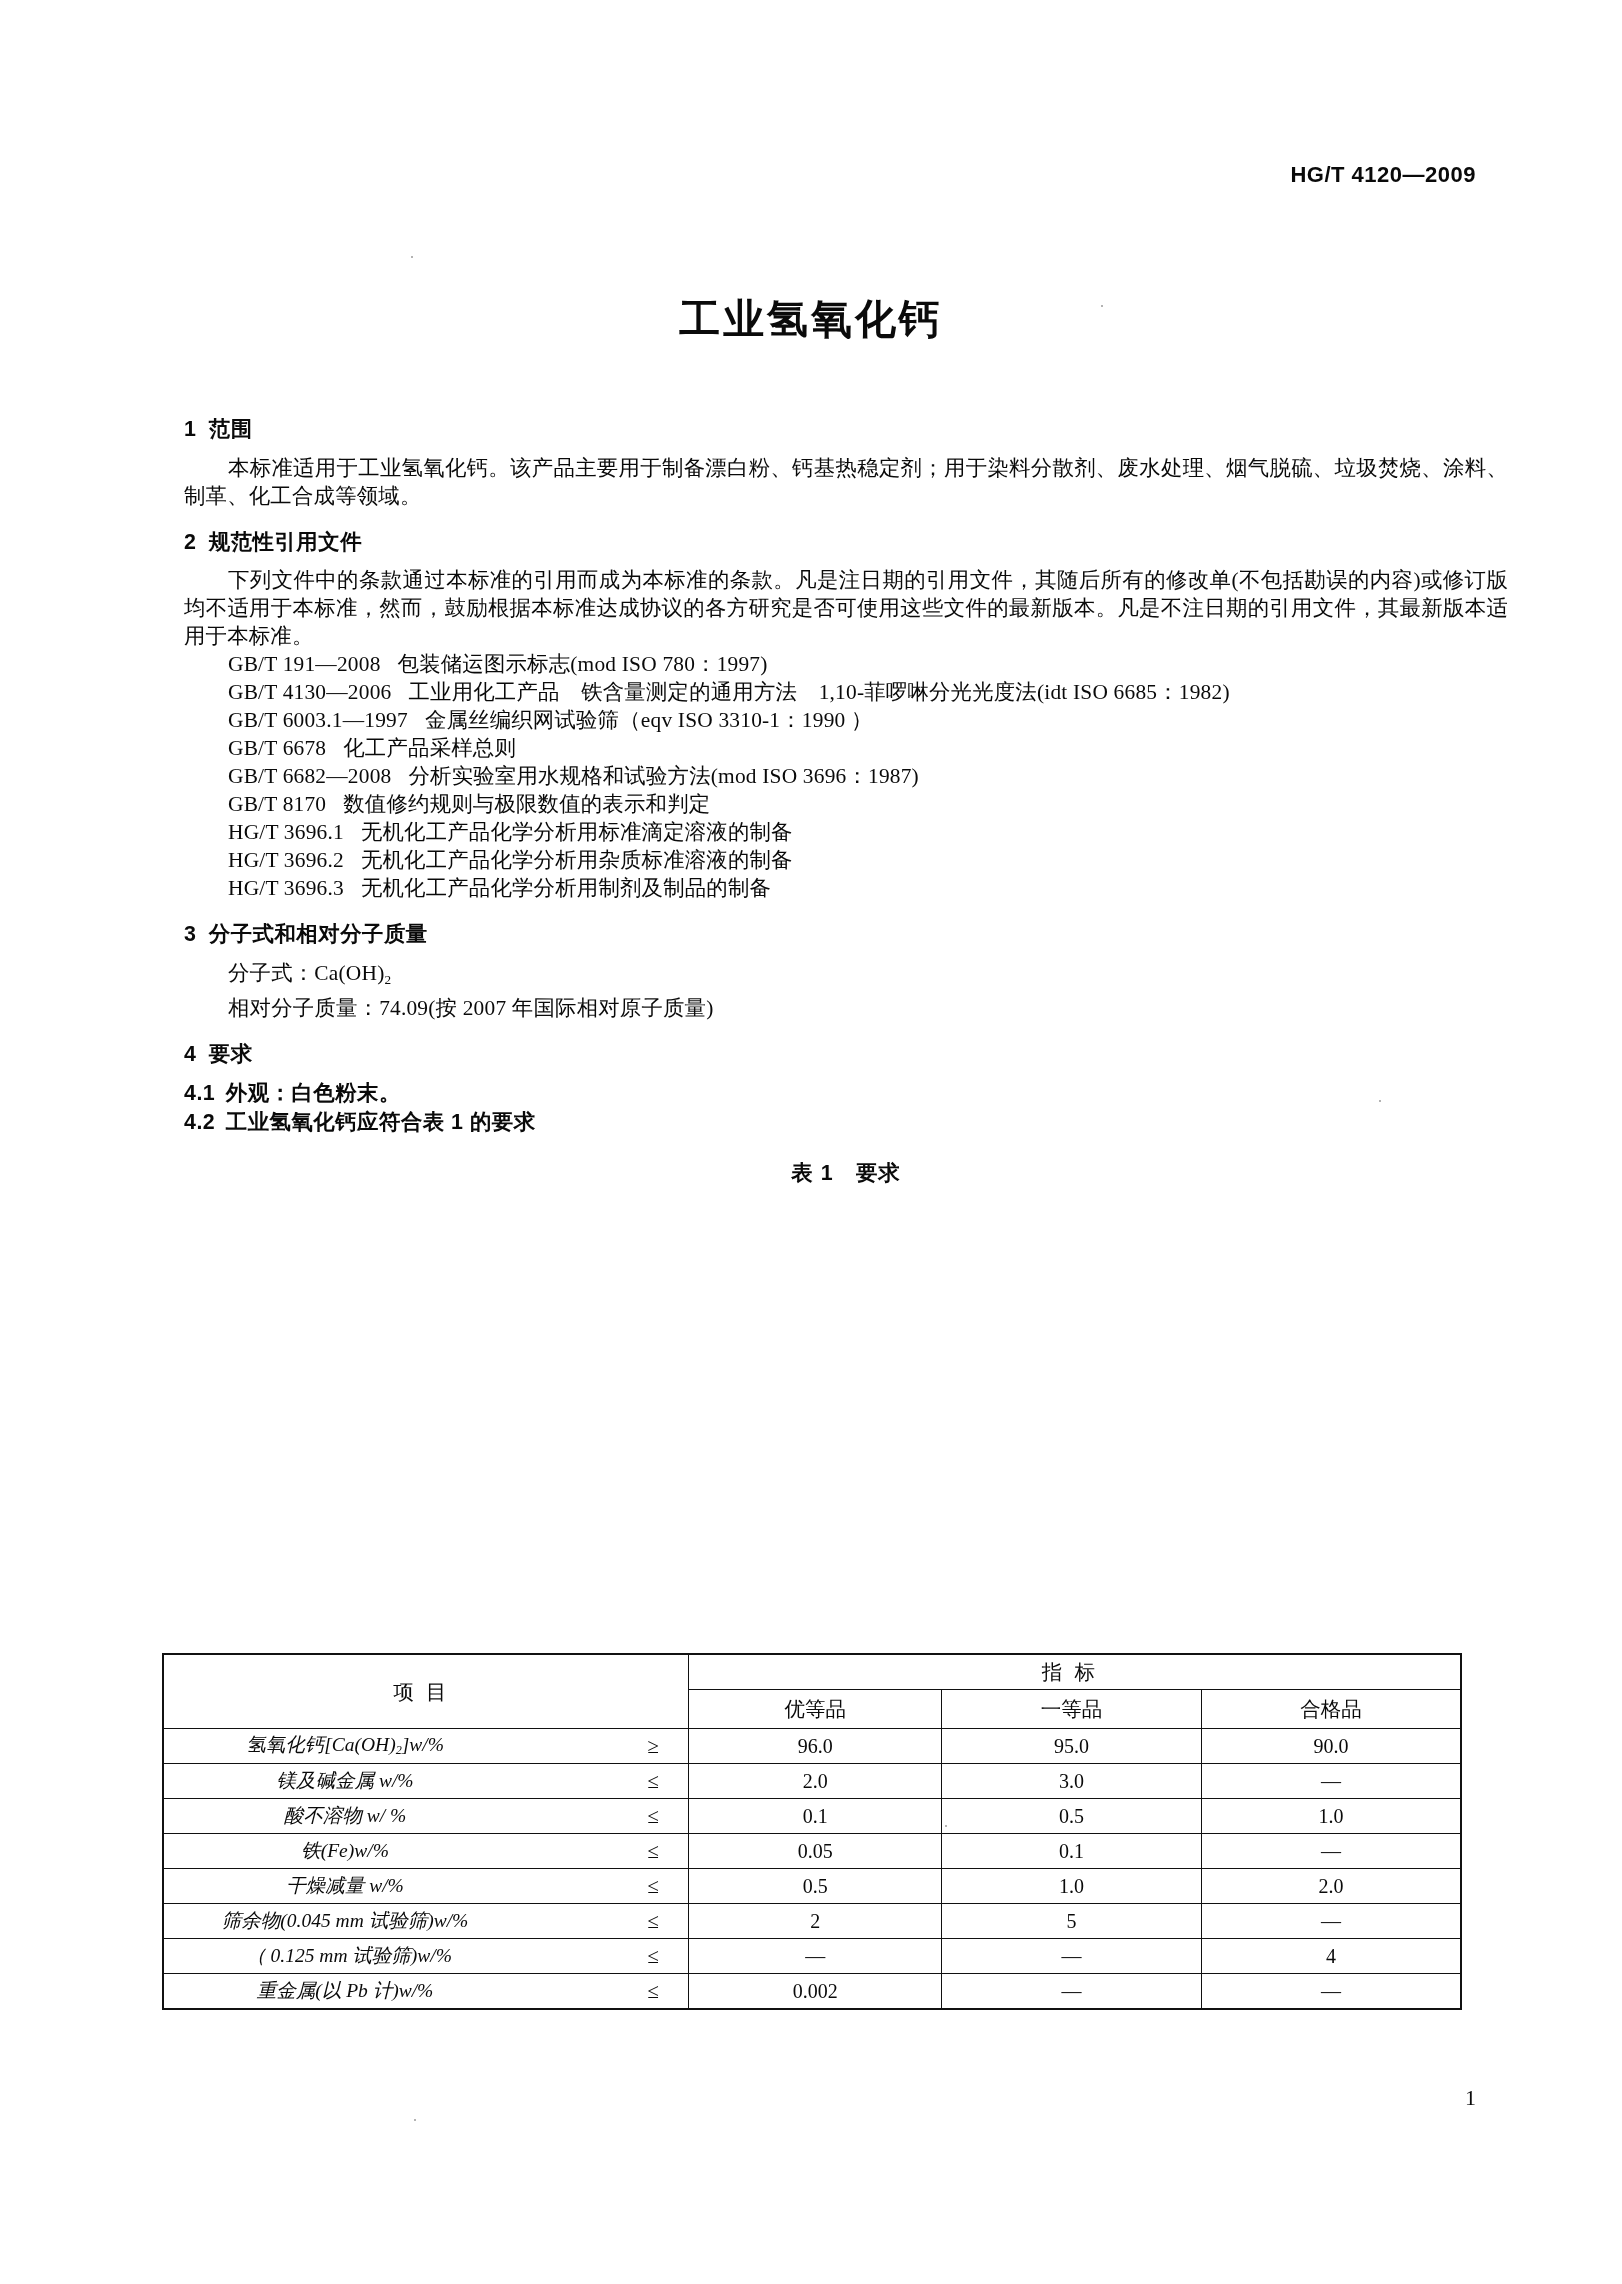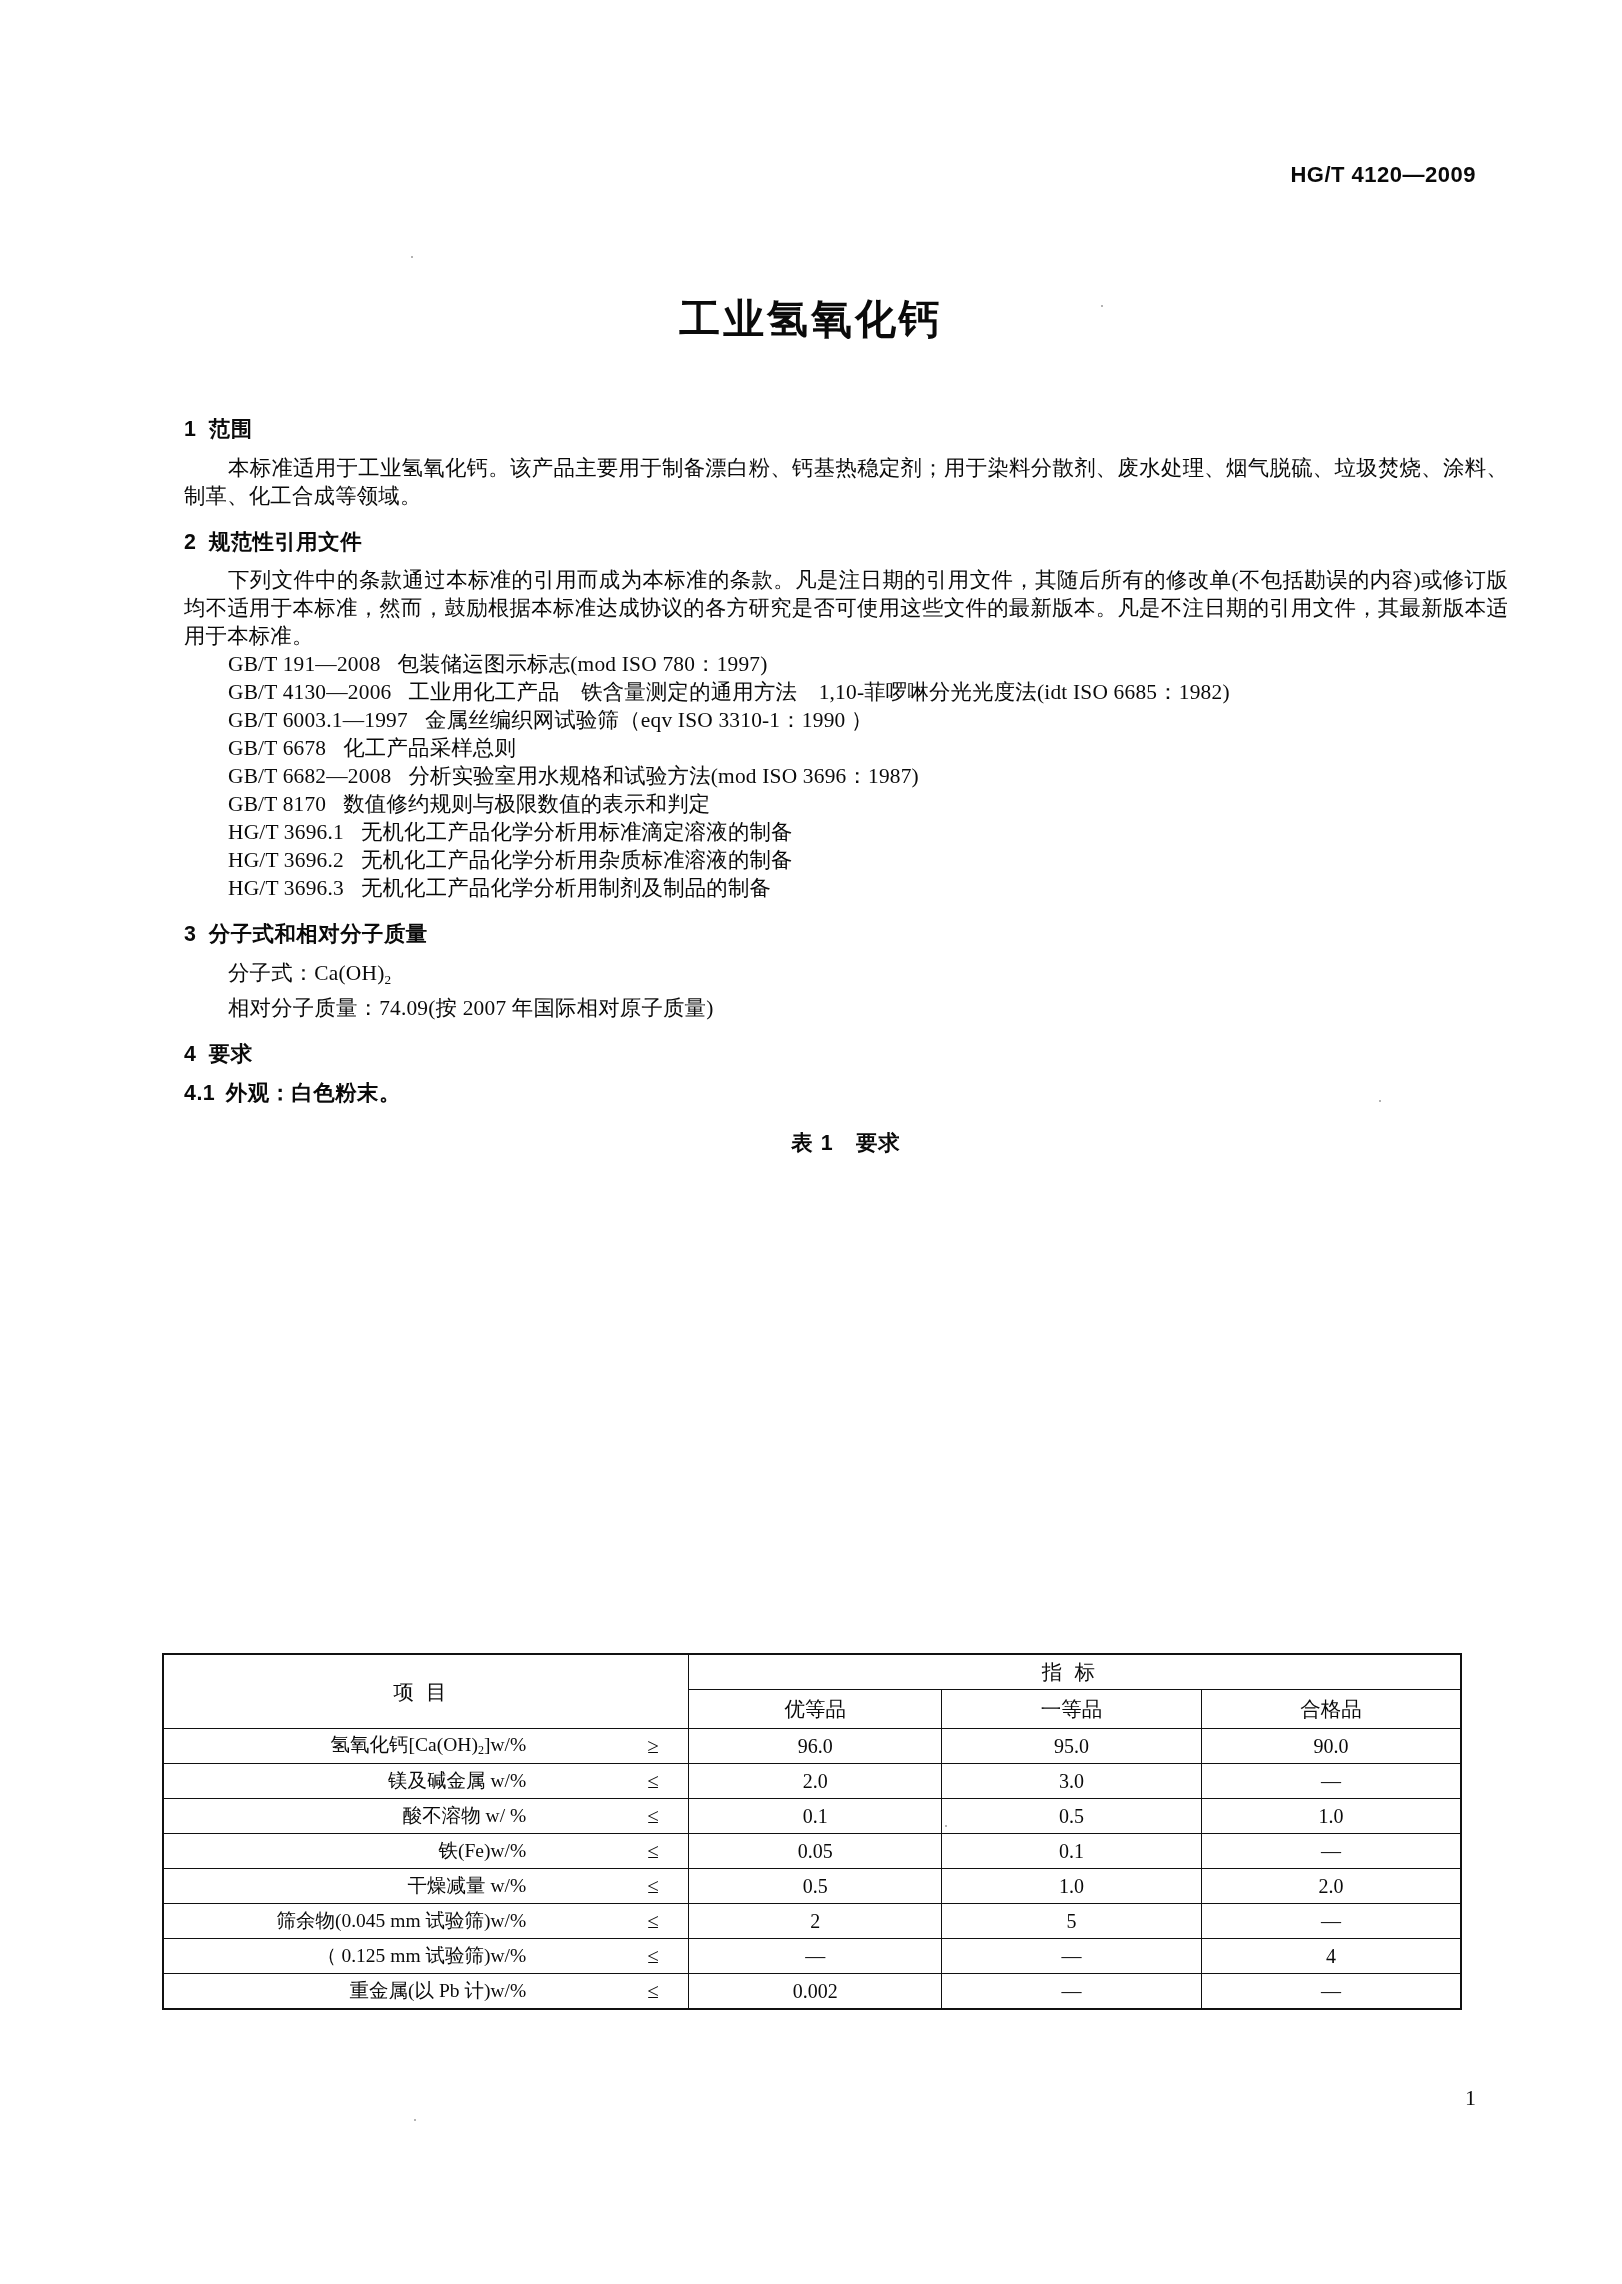--- a/index.html
+++ b/index.html
@@ -158,25 +158,26 @@
     padding-left: 12.4px;
     font-size: 20.5px;
     height: 34px;
   }
   th.grade-head {
     text-align: center;
     font-size: 20.5px;
     height: 38px;
   }
   td.item-cell {
-    text-align: right;
+    text-align: center;
     padding: 6.7px 0 6.7px 10.5px;
     height: 34px;
     position: relative;
     line-height: 1.15;
+    font-style: italic;
   }
   td.item-cell .sign {
     position: absolute;
     right: 29.5px;
     top: 50%;
     transform: translateY(-50%);
     font-size: 21px;
   }
   td.item-cell .lbl { display: inline-block; padding-right: 162px; }
   td.item-cell.indent-sub .lbl { padding-left: 8px; }
@@ -252,20 +253,21 @@
     <div class="sp-after-clause"></div>
     <p class="sub"><span>分子式：Ca(OH)</span><sub>2</sub></p>
     <p class="sub">相对分子质量：74.09(按 2007 年国际相对原子质量)</p>
 
     <div class="sp-before-clause"></div>
     <h2 class="clause">
       <span class="clause-num">4</span><span>要求</span>
     </h2>
     <div class="sp-after-clause"></div>
     <p class="subclause"><span class="snum">4.1</span><span>外观：白色粉末。</span></p>
+    <p class="subclause"><span class="snum">4.2</span><span>工业氢氧化钙应符合表 1 的要求</span></p>
 
     <div style="height:20px"></div>
     <p class="table-caption">表 1　要求</p>
   </div>
 
   <div class="table-wrap">
     <table class="req">
       <colgroup>
         <col style="width:40.5%">
         <col style="width:19.5%">

